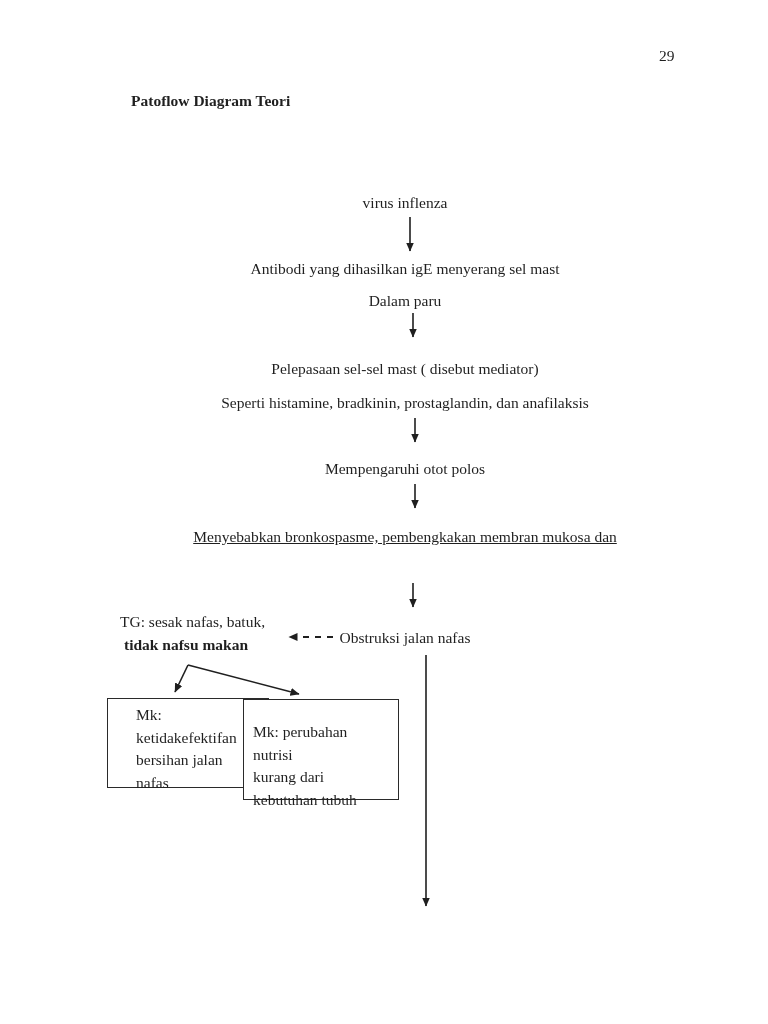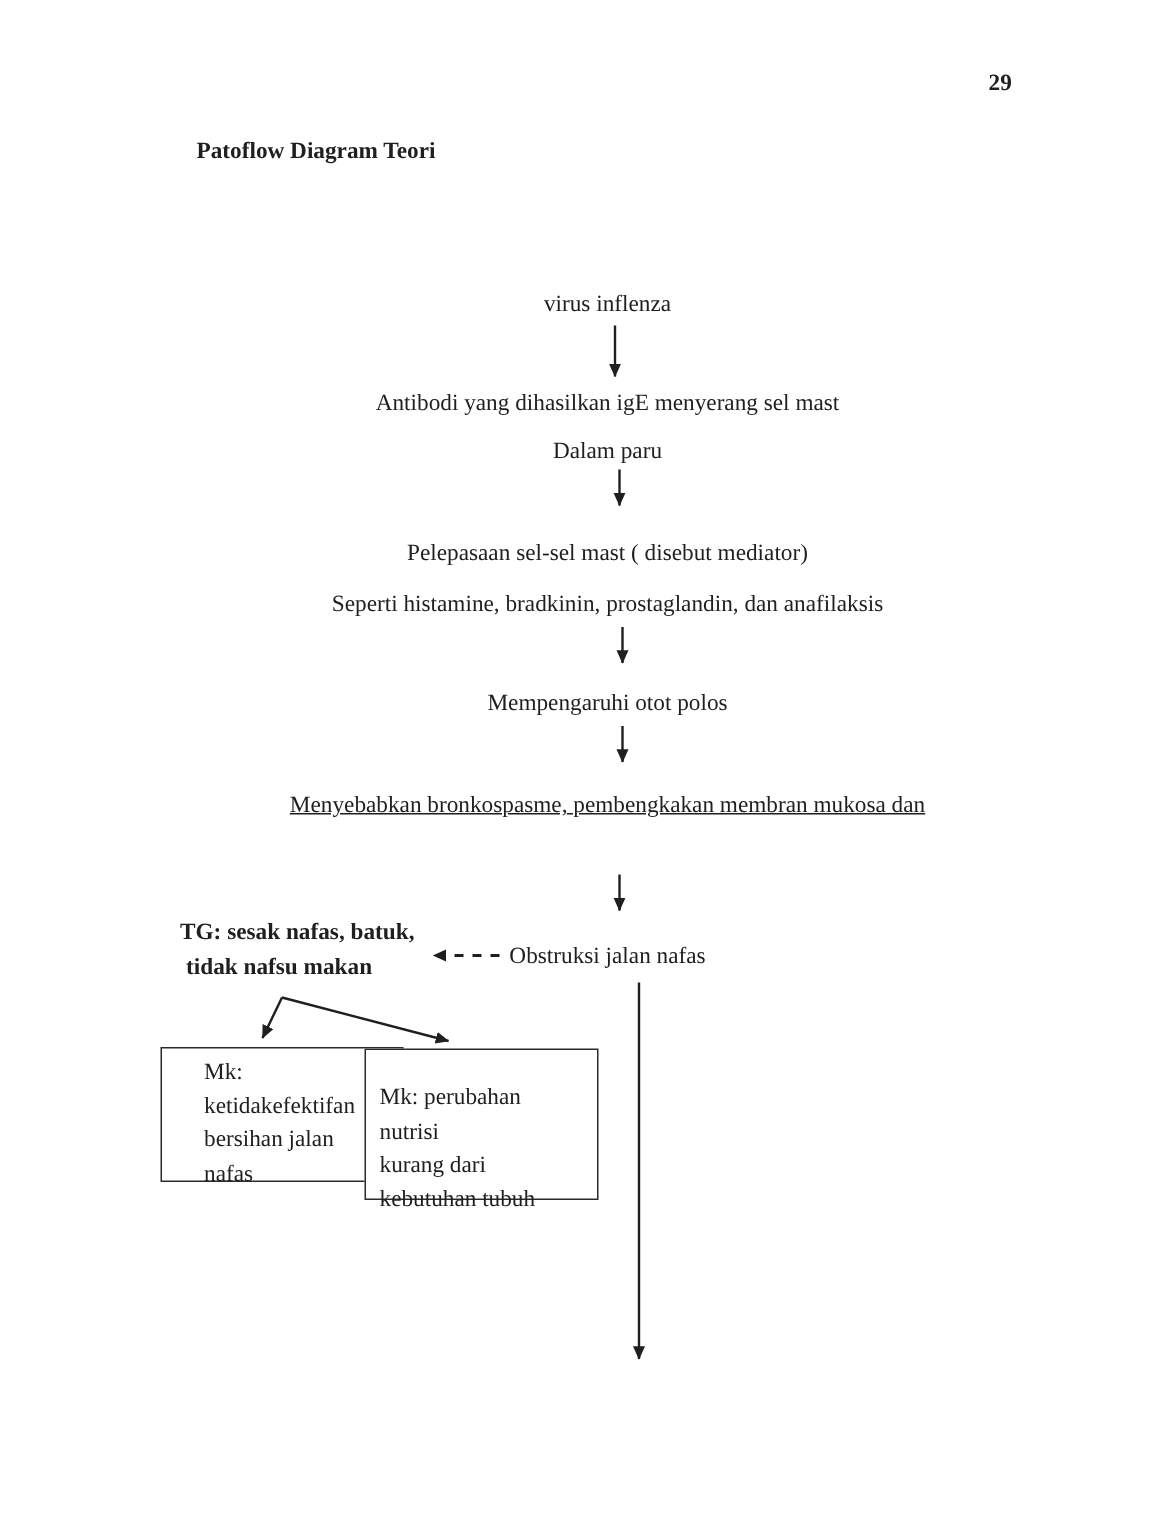--- a/index.html
+++ b/index.html
@@ -7,23 +7,23 @@
     width:768px;height:1024px;
     background:#ffffff;
     font-family:"Liberation Serif","DejaVu Serif",serif;
     color:#1f1f1f;
     position:relative;
     overflow:hidden;
   }
   .page{position:absolute;top:0;left:0;width:768px;height:1024px;background:#ffffff;}
   .txt{position:absolute;font-size:15.5px;line-height:18px;white-space:nowrap;}
   .centered{left:405px;transform:translateX(-50%);}
-  .page-number{left:659px;top:47px;font-weight:bold;}
+  .page-number{left:659px;top:47px;}
   .doc-title{left:131px;top:92px;font-weight:bold;}
-  .tg1{left:120px;top:613px;font-weight:bold;}
+  .tg1{left:120px;top:613px;}
   .tg2{left:124px;top:636px;font-weight:bold;}
   .obstruksi{top:629px;}
   .flow-l1{top:162px;}
   .flow-l2{top:194px;}
   .flow-l3{top:260px;}
   .flow-l4{top:292px;}
   .flow-l5{top:360px;}
   .flow-l6{top:394px;}
   .flow-l7{top:460px;}
   .flow-l8{top:528px;text-decoration:underline;}

